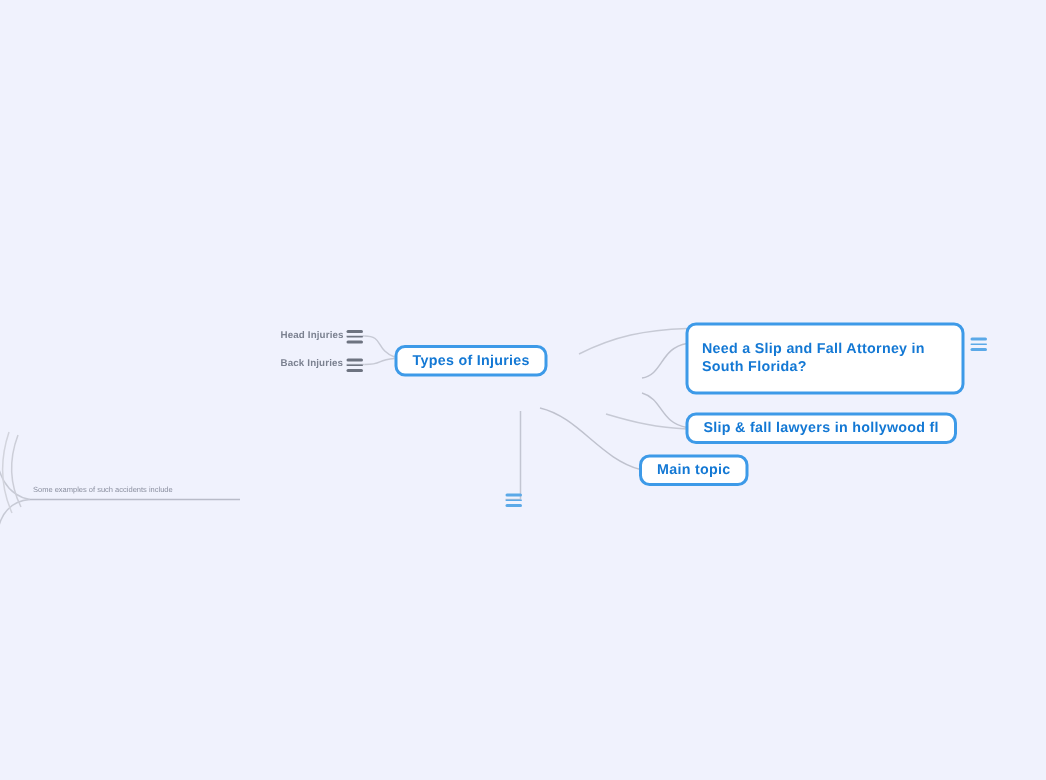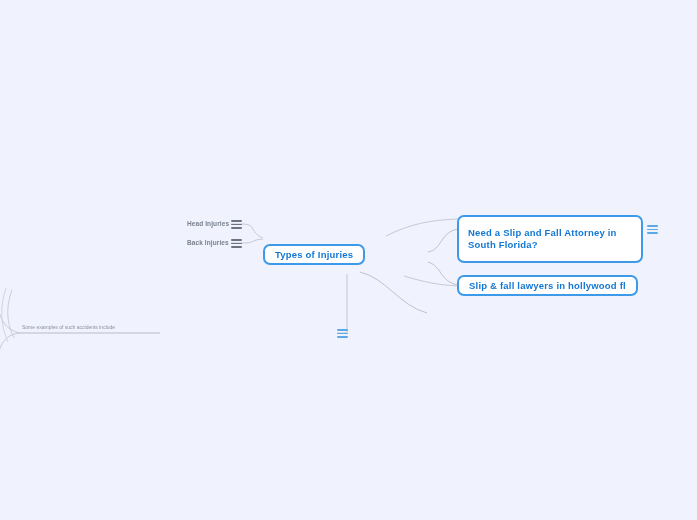--- a/index.html
+++ b/index.html
@@ -158,21 +158,21 @@
       <path d="M 160 333 L 20 333" stroke="#b9bcc9"></path>
 
       <path d="M 20 333 C 4 330 -2 316 -4 296" stroke="#c7cad5"></path>
       <path d="M 20 333 C 6 334 0 344 -2 356" stroke="#c7cad5"></path>
       <path d="M 12 290 C 6 306 6 322 14 338" stroke="#ccced8"></path>
       <path d="M 6 288 C 0 306 0 324 8 342" stroke="#d2d4dd"></path>
     </g>
   </svg>
 
 
-  <div class="node sub" style="left:263px; top:244px;">
+  <div class="node sub" style="left:263px; top:230px;">
     <span class="node-label">Types of Injuries</span>
   </div>
 
   <div class="leaf" style="left:187px; top:220px;">
     <span class="node-label">Head Injuries</span>
   </div>
   <div class="icon hamburger gray" style="left:231px; top:219px;">
     <i></i>
       <i></i>
       <i></i>
@@ -199,20 +199,23 @@
   <div class="node sub" style="left:457px; top:275px;">
     <span class="node-label">Slip &amp; fall lawyers in hollywood fl</span>
   </div>
   <div class="icon link-icon" style="left:601px; top:277px;">
     <svg width="9" height="9" viewBox="0 0 10 10" aria-hidden="true">
       <rect x="0.8" y="0.8" width="8.4" height="8.4" rx="1.6" fill="none" stroke="#4f9fe8" stroke-width="1.3"></rect>
       <rect x="3.1" y="3.1" width="3.8" height="3.8" rx="0.7" fill="#4f9fe8"></rect>
     </svg>
   </div>
 
+  <div class="node sub" style="left:426px; top:303px;">
+    <span class="node-label">Main topic</span>
+  </div>
 
   <div class="icon hamburger" style="left:337px; top:328px;">
     <i></i>
       <i></i>
       <i></i>
   </div>
 
   <div class="leaf tiny" style="left:22px; top:324px;">
     <span class="node-label">Some examples of such accidents include</span>
   </div>

